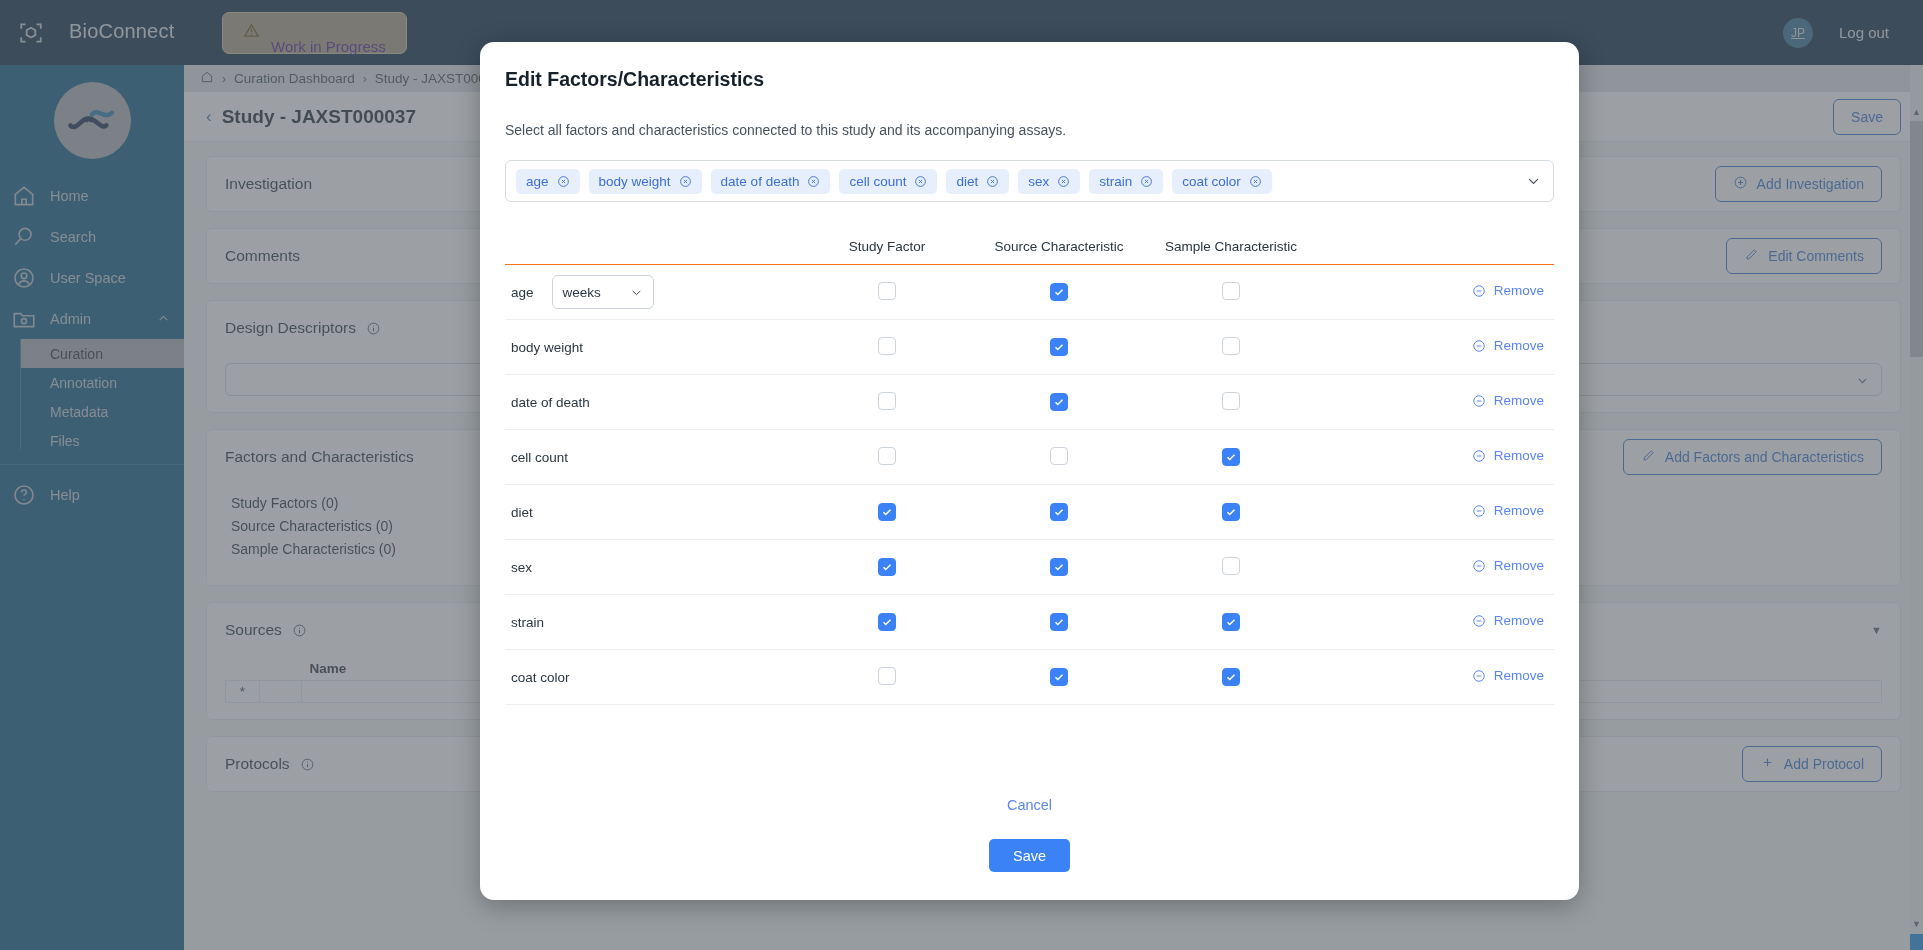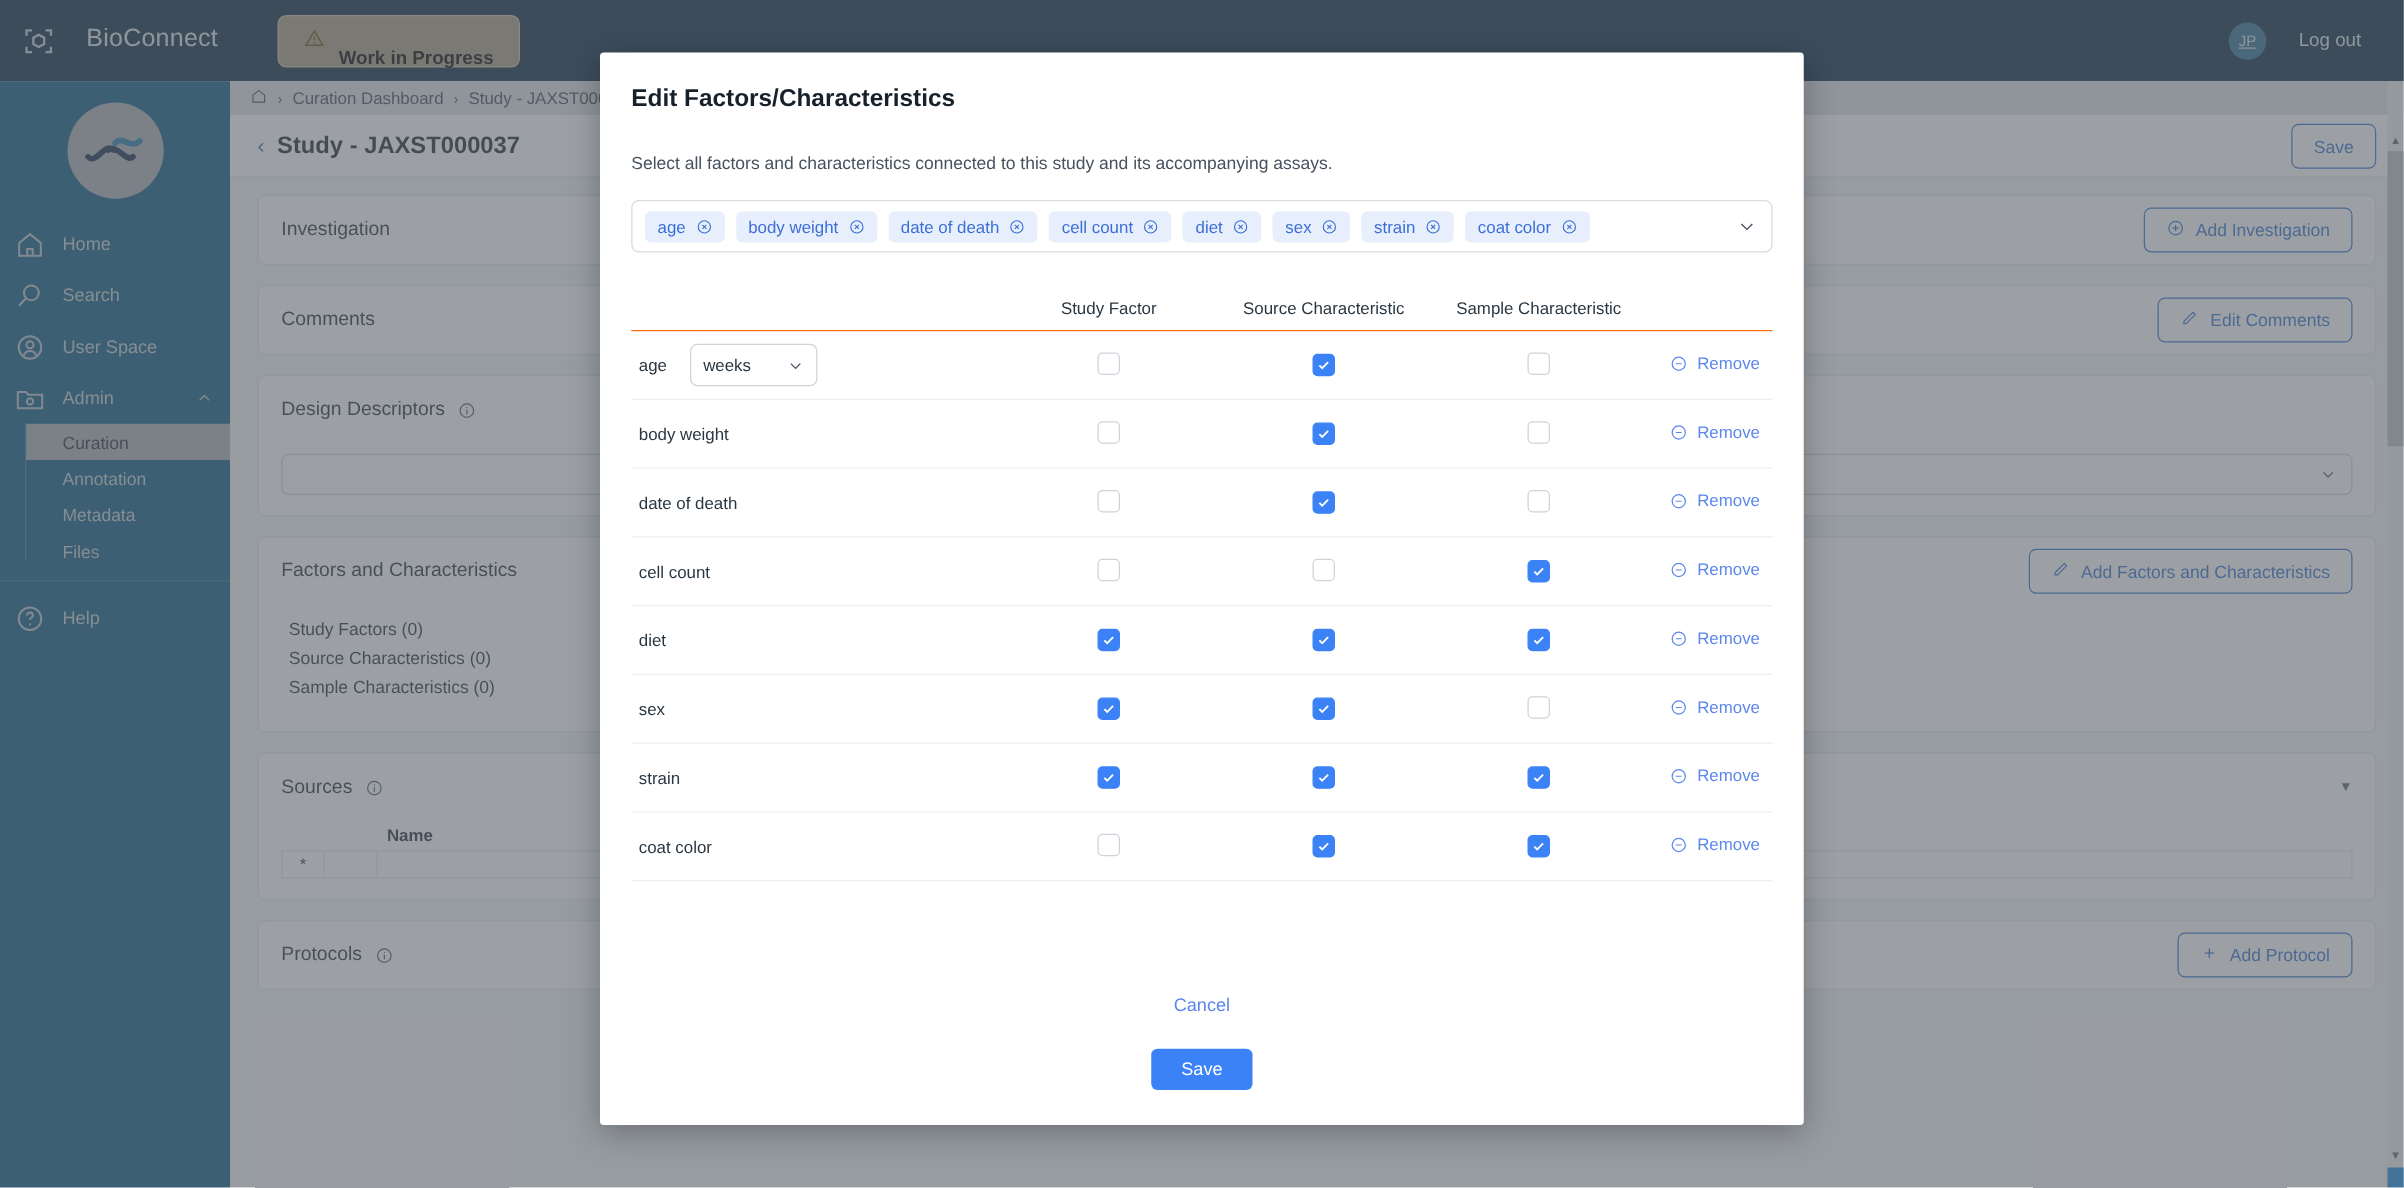--- a/index.html
+++ b/index.html
@@ -16,21 +16,21 @@
     position: absolute; top: 0; left: 0; width: 1923px; height: 65px;
     background: #03243f; display: flex; align-items: center; z-index: 1;
   }
   .brand { display: flex; gap: 25px; padding-left: 18px; width: 190px; }
   .brand-mark { width: 26px; height: 26px; color: #c9ced4; }
   .brand-name { color: #dfe3e8; font-size: 20px; letter-spacing: .2px; }
   .wip-btn {
     margin-left: 32px; background: #a79a80; border: 1px solid #cdbf9e; border-radius: 7px;
     height: 42px; display: flex; align-items: center; gap: 11px; padding: 0 20px;
   }
-  .wip-btn .lbl { color: #000000; font-size: 15px; font-weight: bold; margin-top: 28px; }
+  .wip-btn .lbl { color: #4c1d95; font-size: 15px; font-weight: normal; margin-top: 28px; }
   .topbar-right { margin-left: auto; display: flex; align-items: center; gap: 14px; padding-right: 22px; }
   .avatar {
     width: 30px; height: 30px; border-radius: 50%; background: #2b6c90; color: #d7dde3;
     display: flex; align-items: center; justify-content: center; font-size: 12px; text-decoration: underline;
   }
   .logout { color: #dfe3e8; font-size: 15px; padding: 7px 12px; border-radius: 4px; }
 
   .sidebar {
     position: absolute; top: 65px; left: 0; width: 184px; height: 885px;
     background: #03557f; z-index: 1; overflow: hidden;
@@ -105,22 +105,22 @@
   .vscroll .arrow.dn { bottom: 18px; }
   .hscroll-mark { position: absolute; right: 0; bottom: 0; width: 13px; height: 16px; background: #1789e0; z-index: 2; }
 
   
   .dim {
     position: absolute; inset: 0; background: rgba(96,102,108,0.62); z-index: 10;
   }
 
   
   .modal {
-    position: absolute; left: 480px; top: 42px; width: 963px; height: 858px;
-    background: #ffffff; border-radius: 3px; z-index: 20;
+    position: absolute; left: 480px; top: 42px; width: 1099px; height: 858px;
+    background: #ffffff; border-radius: 14px; z-index: 20;
     box-shadow: 0 6px 26px rgba(0,0,0,.28);
     padding: 26px 25px 0 25px; display: flex; flex-direction: column;
   }
   .modal-title { font-size: 19.5px; font-weight: bold; color: #17212b; }
   .modal-sub { font-size: 14px; color: #46525e; margin-top: 31px; }
 
   .tagbox {
     margin-top: 22px; border: 1px solid #d6dbe1; border-radius: 6px; min-height: 42px;
     display: flex; align-items: center; flex-wrap: wrap; gap: 9px; padding: 6px 34px 6px 10px; position: relative;
   }

